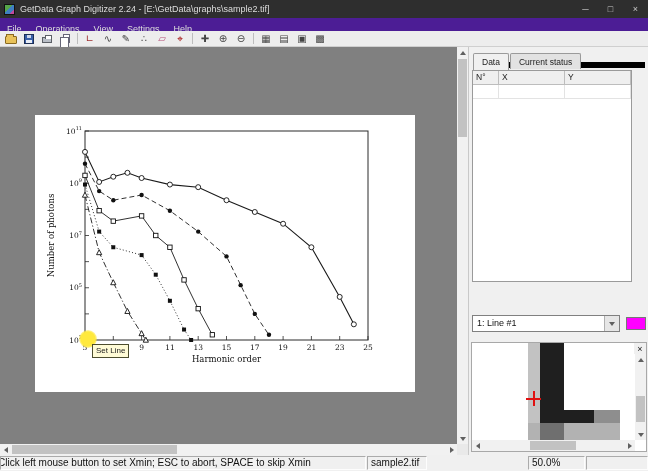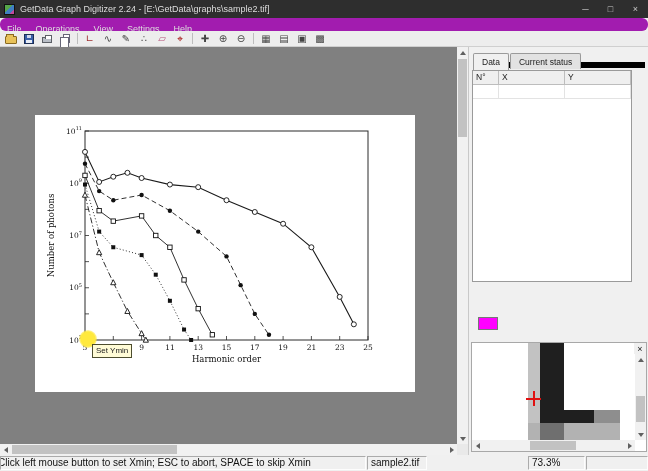--- a/index.html
+++ b/index.html
@@ -7,21 +7,21 @@
   .app{position:relative;width:648px;height:471px;background:#f0f0f0;font-family:"Liberation Sans",sans-serif;overflow:hidden;}
 
   
   .titlebar{position:absolute;left:0;top:0;width:648px;height:18px;background:#2e2e2e;display:flex;align-items:center;color:#ddd;}
   .app-icon{width:11px;height:11px;margin:0 5px 0 4px;border:1px solid #111;background:linear-gradient(135deg,#57a64a 0 40%,#3f7fc1 40% 75%,#c14a9e 75%);flex:0 0 auto;}
   .title-text{flex:1;font-size:9px;white-space:nowrap;overflow:hidden;}
   .win-btns{display:flex;height:100%;}
   .win-btn{width:25px;height:100%;display:flex;align-items:center;justify-content:center;font-size:9px;color:#c8c8c8;border:none;background:transparent;padding:0;}
 
   
-  .menubar{position:absolute;left:0;top:18px;width:648px;height:13px;background:#a21caf;border-radius:6px;}
+  .menubar{position:absolute;left:0;top:18px;width:648px;height:13px;background:#4c1d95;}
   .menu-item{display:inline-block;padding:0 7px;font-size:9px;line-height:13px;color:#ddd;}
 
   
   .toolbar{position:absolute;left:0;top:31px;width:648px;height:16px;background:#ededed;border-bottom:1px solid #cfcfcf;display:flex;align-items:center;padding-left:2px;}
   .tb-btn{width:18px;height:14px;display:flex;align-items:center;justify-content:center;border:none;background:transparent;padding:0;font-size:10px;color:#444;font-family:"DejaVu Sans",sans-serif;}
   .tb-sep{width:1px;height:11px;background:#bdbdbd;margin:0 3px;}
   .art{display:inline-block;position:relative;}
   .art-folder{width:12px;height:8px;background:#e8c25a;border:1px solid #8a6a20;border-radius:1px;margin-top:2px;}
   .art-folder::before{content:"";position:absolute;left:0;top:-3px;width:6px;height:2px;background:#e8c25a;border:1px solid #8a6a20;border-bottom:none;}
   .art-floppy{width:10px;height:10px;background:#3a5fa8;border:1px solid #1d2f55;}
@@ -242,21 +242,21 @@
               <polyline points="50.0,80.0 64.2,137.5 78.3,167.5 92.5,196.3 106.6,218.5 110.8,225.0" fill="none" stroke="#1a1a1a" stroke-width="0.9" stroke-dasharray="6 2.2 1.2 2.2"></polyline>
               <path d="M50 77.20625 L52.6 82.20625 L47.4 82.20625 Z" fill="#fff" stroke="#111" stroke-width="0.9"></path>
               <path d="M64.15 134.68124999999998 L66.75 139.68124999999998 L61.550000000000004 139.68124999999998 Z" fill="#fff" stroke="#111" stroke-width="0.9"></path>
               <path d="M78.3 164.725 L80.89999999999999 169.725 L75.7 169.725 Z" fill="#fff" stroke="#111" stroke-width="0.9"></path>
               <path d="M92.45 193.4625 L95.05 198.4625 L89.85000000000001 198.4625 Z" fill="#fff" stroke="#111" stroke-width="0.9"></path>
               <path d="M106.6 215.66875 L109.19999999999999 220.66875 L104 220.66875 Z" fill="#fff" stroke="#111" stroke-width="0.9"></path>
               <path d="M110.845 222.2 L113.445 227.2 L108.245 227.2 Z" fill="#fff" stroke="#111" stroke-width="0.9"></path>
             </g>
           </svg>
         <div class="xmin-highlight"></div>
-        <div class="set-xmin-tooltip">Set Ymin</div>
+        <div class="set-xmin-tooltip">Set Line</div>
       </div>
     </div>
     <div class="vscroll">
       <button class="sb-btn sb-up">
           <span class="tri-up"></span>
         </button>
       <div class="vthumb" style="top:12px;height:78px;"></div>
       <button class="sb-btn sb-down">
           <span class="tri-down"></span>
         </button>
@@ -281,20 +281,26 @@
           <div class="grid-hcell c1">X</div>
           <div class="grid-hcell c2">Y</div>
         </div>
       <div class="grid-row">
           <div class="grid-cell c0"></div>
           <div class="grid-cell c1"></div>
           <div class="grid-cell c2"></div>
         </div>
     </div>
     <div class="line-row">
+      <div class="combo">
+        <span>1: Line #1</span>
+        <button class="combo-btn">
+            <span class="tri-down"></span>
+          </button>
+      </div>
       <div class="swatch" style="background: rgb(255, 0, 255);"></div>
     </div>
     <div class="mag">
       <div class="mag-content">
         <div class="px px-lightcol"></div>
         <div class="px px-darkcol"></div>
         <div class="px px-darkrow"></div>
         <div class="px px-medrow"></div>
         <div class="px px-underrow"></div>
         <div class="px px-darkunder"></div>
@@ -319,17 +325,17 @@
         <button class="sb-btn sb-right">
             <span class="tri-right"></span>
           </button>
       </div>
     </div>
   </div>
 
   <div class="statusbar">
     <div class="sb-sec sec1"><span>Click left mouse button to set Xmin; ESC to abort, SPACE to skip Xmin</span></div>
     <div class="sb-sec sec2">sample2.tif</div>
-    <div class="sb-sec sec4">73.3%</div>
+    <div class="sb-sec sec4">50.0%</div>
     <div class="sb-sec sec5"></div>
   </div>
 
 </div>
 
 </body></html>

